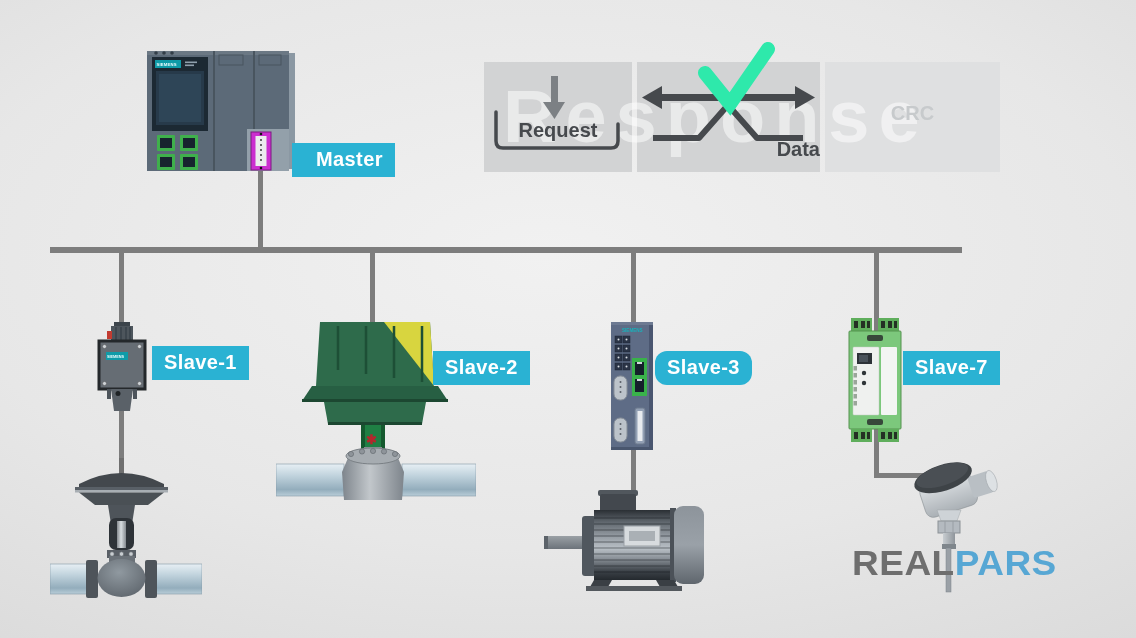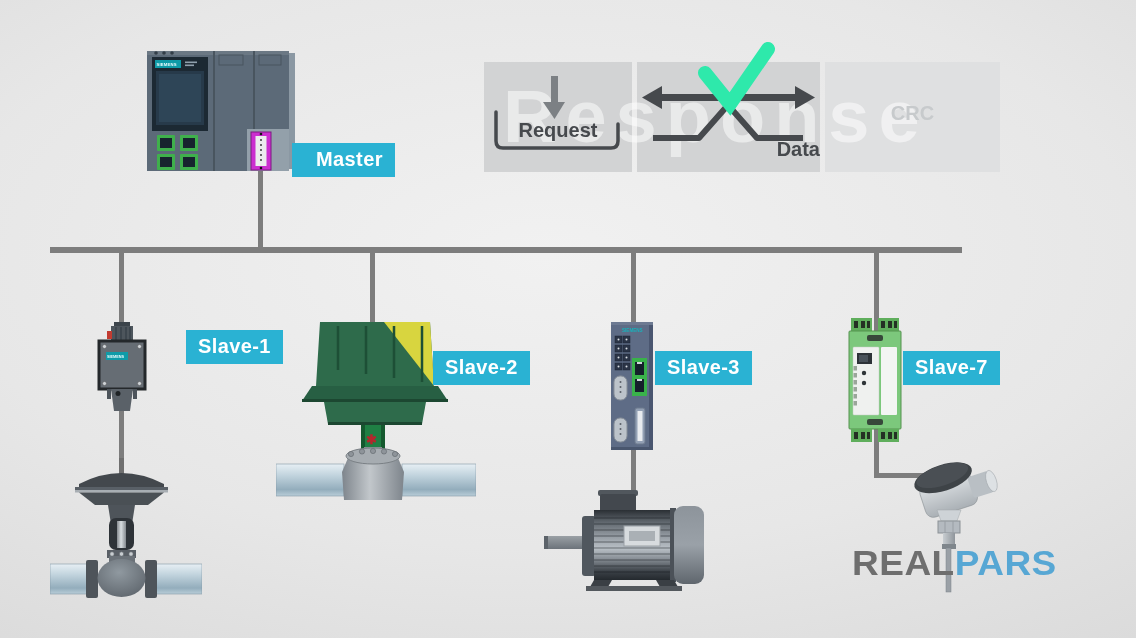--- a/index.html
+++ b/index.html
@@ -397,18 +397,18 @@
     <polygon points="44,62 68,62 64,73 48,73" fill="#ced3d7" stroke="#a0a6ab" stroke-width="0.5"></polygon>
     <rect x="45" y="73" width="22" height="12" fill="#b4bac0" stroke="#8b9196"></rect>
     <line x1="52" y1="73" x2="52" y2="85" stroke="#989ea4"></line>
     <line x1="60" y1="73" x2="60" y2="85" stroke="#989ea4"></line>
     <rect x="50" y="85" width="12" height="13" fill="url(#stg)"></rect>
     <rect x="49" y="96" width="14" height="5" fill="#7f868c"></rect>
     <rect x="53" y="100" width="5" height="44" fill="#9aa0a6" stroke="#7d848a" stroke-width="0.5"></rect>
   </svg>
 
   <div class="tag" style="left:292px;top:143px;padding-left:24px;">Master</div>
-  <div class="tag" style="left:152px;top:330px;margin-left:34px;">Slave-1</div>
+  <div class="tag" style="left:152px;top:346px;">Slave-1</div>
   <div class="tag" style="left:433px;top:351px;">Slave-2</div>
-  <div class="tag" style="left:655px;top:351px;">Slave-3</div>
+  <div class="tag" style="left:655px;top:351px;border-radius:12px;">Slave-3</div>
   <div class="tag" style="left:903px;top:351px;">Slave-7</div>
 
 </div>
 
 </body></html>

